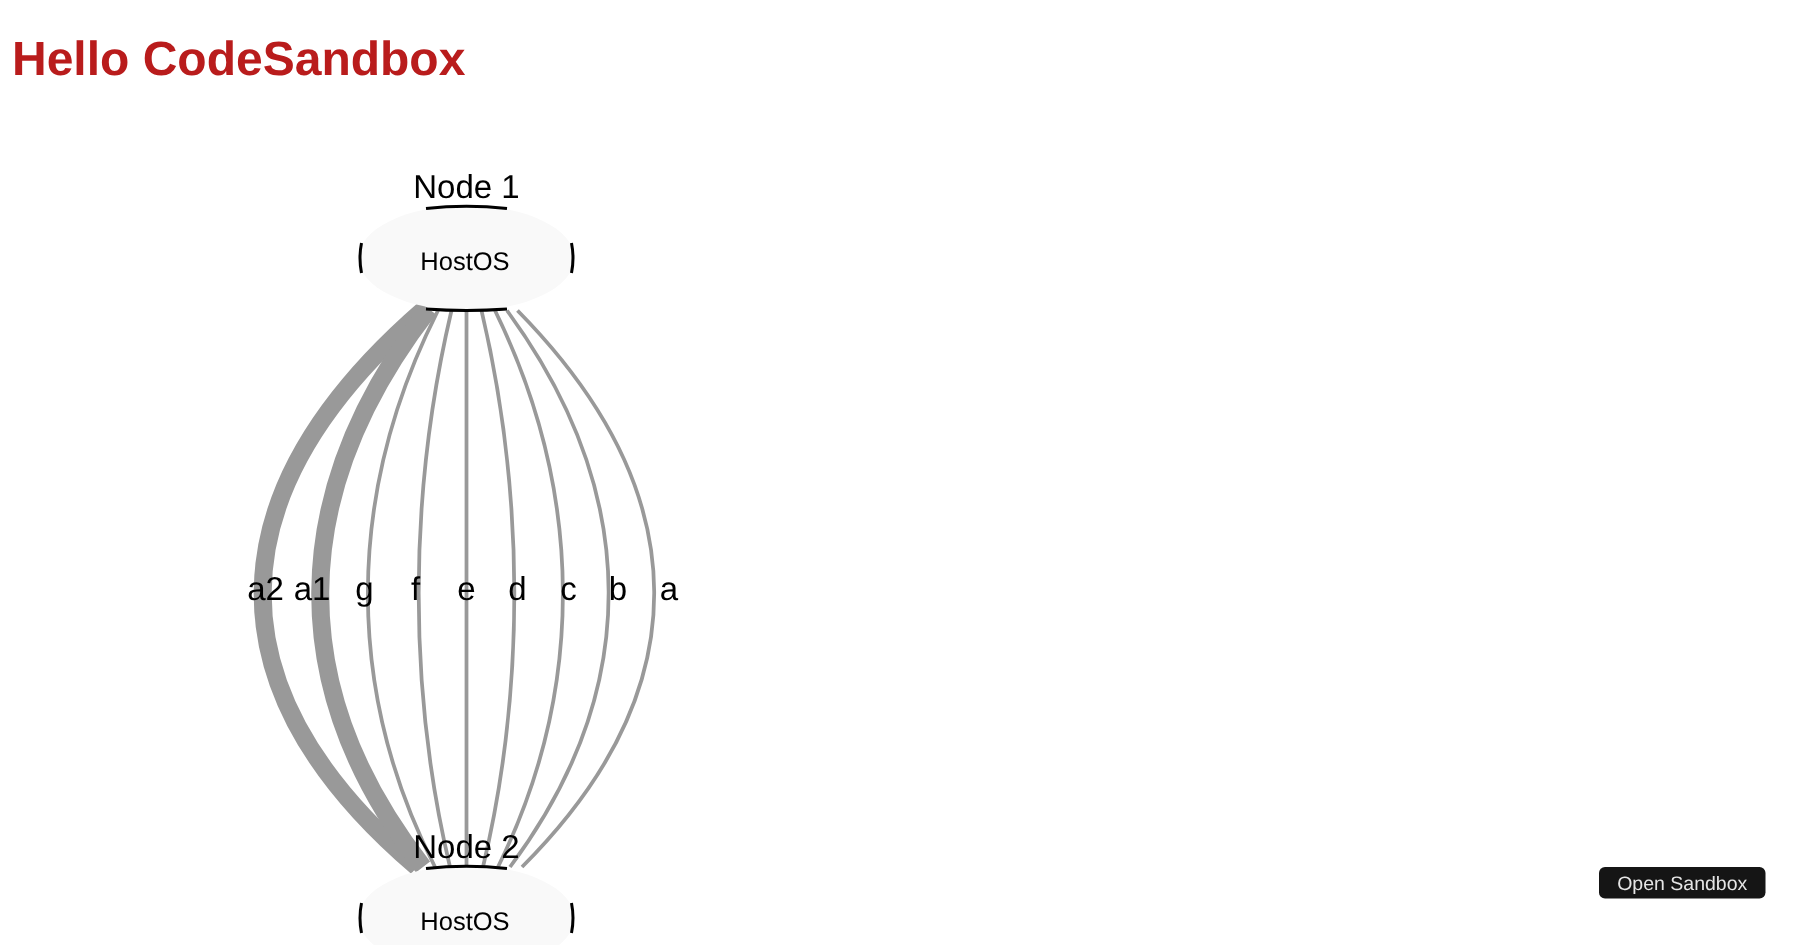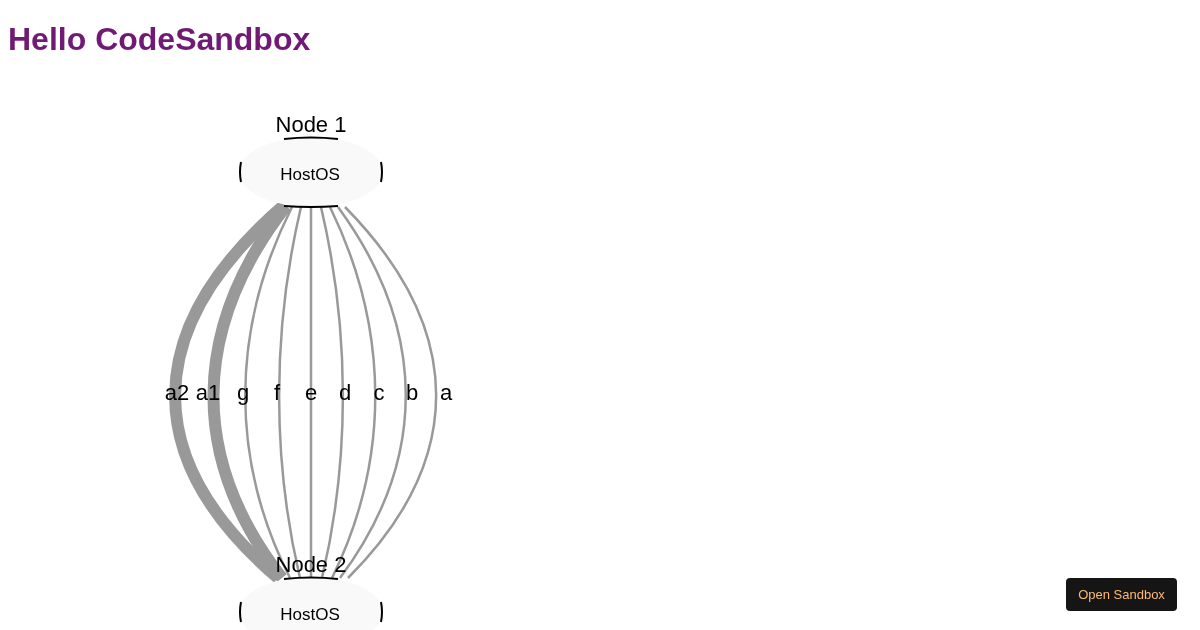--- a/index.html
+++ b/index.html
@@ -1,22 +1,22 @@
 <!DOCTYPE html>
 <html><head>
   <meta charset="utf-8">
   <style>
     html, body { margin: 0; padding: 0; background: #ffffff; }
     body { width: 1200px; height: 630px; position: relative; overflow: hidden; font-family: "Liberation Sans", sans-serif; }
-    h1.title { position: absolute; left: 8px; top: 21px; margin: 0; font-size: 32px; font-weight: bold; color: #701a75; font-family: "Liberation Sans", sans-serif; line-height: 37px; }
+    h1.title { position: absolute; left: 8px; top: 21px; margin: 0; font-size: 32px; font-weight: bold; color: #b91c1c; font-family: "Liberation Sans", sans-serif; line-height: 37px; }
     #graph { position: absolute; left: 0; top: 0; }
     .edge-label { font-family: "Liberation Sans", sans-serif; font-size: 22px; fill: #000; text-anchor: middle; }
     .node-title { font-family: "Liberation Sans", sans-serif; font-size: 22px; fill: #000; text-anchor: middle; }
     .node-text { font-family: "Liberation Sans", sans-serif; font-size: 17px; fill: #000; text-anchor: middle; }
-    .open-btn { position: absolute; left: 1066px; top: 578px; width: 111px; height: 33px; background: #151515; color: #fdba74; border: none; border-radius: 4px; font-family: "Liberation Sans", sans-serif; font-size: 13px; display: flex; align-items: center; justify-content: center; cursor: pointer; padding: 0; }
+    .open-btn { position: absolute; left: 1066px; top: 578px; width: 111px; height: 21px; background: #151515; color: #e5e5e5; border: none; border-radius: 4px; font-family: "Liberation Sans", sans-serif; font-size: 13px; display: flex; align-items: center; justify-content: center; cursor: pointer; padding: 0; }
   </style>
 </head>
 <body>
 
 <h1 class="title">Hello CodeSandbox</h1>
 
 <svg id="graph" width="1200" height="630">
   <g>
 
     <path d="M283,206 C140,330 140,460 278,578" stroke="#999" stroke-width="12" fill="none"></path>

